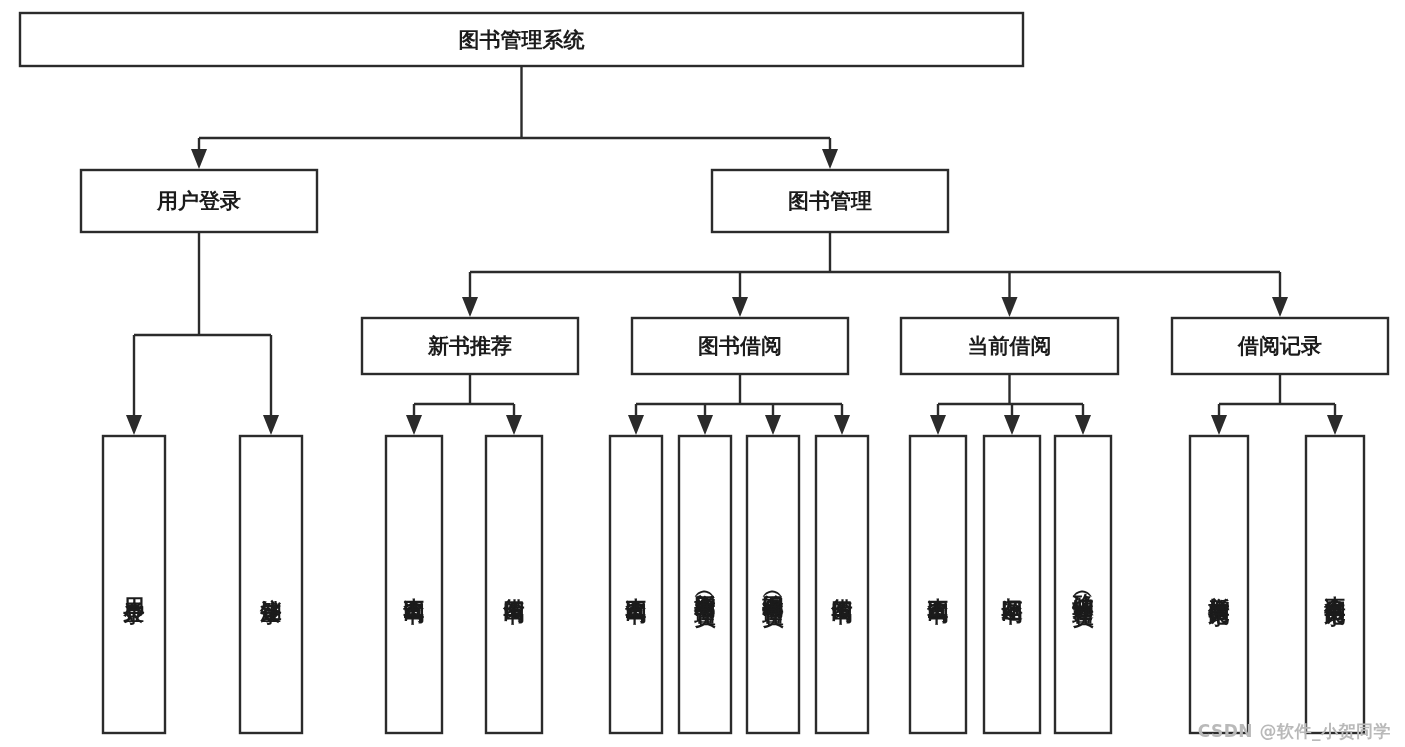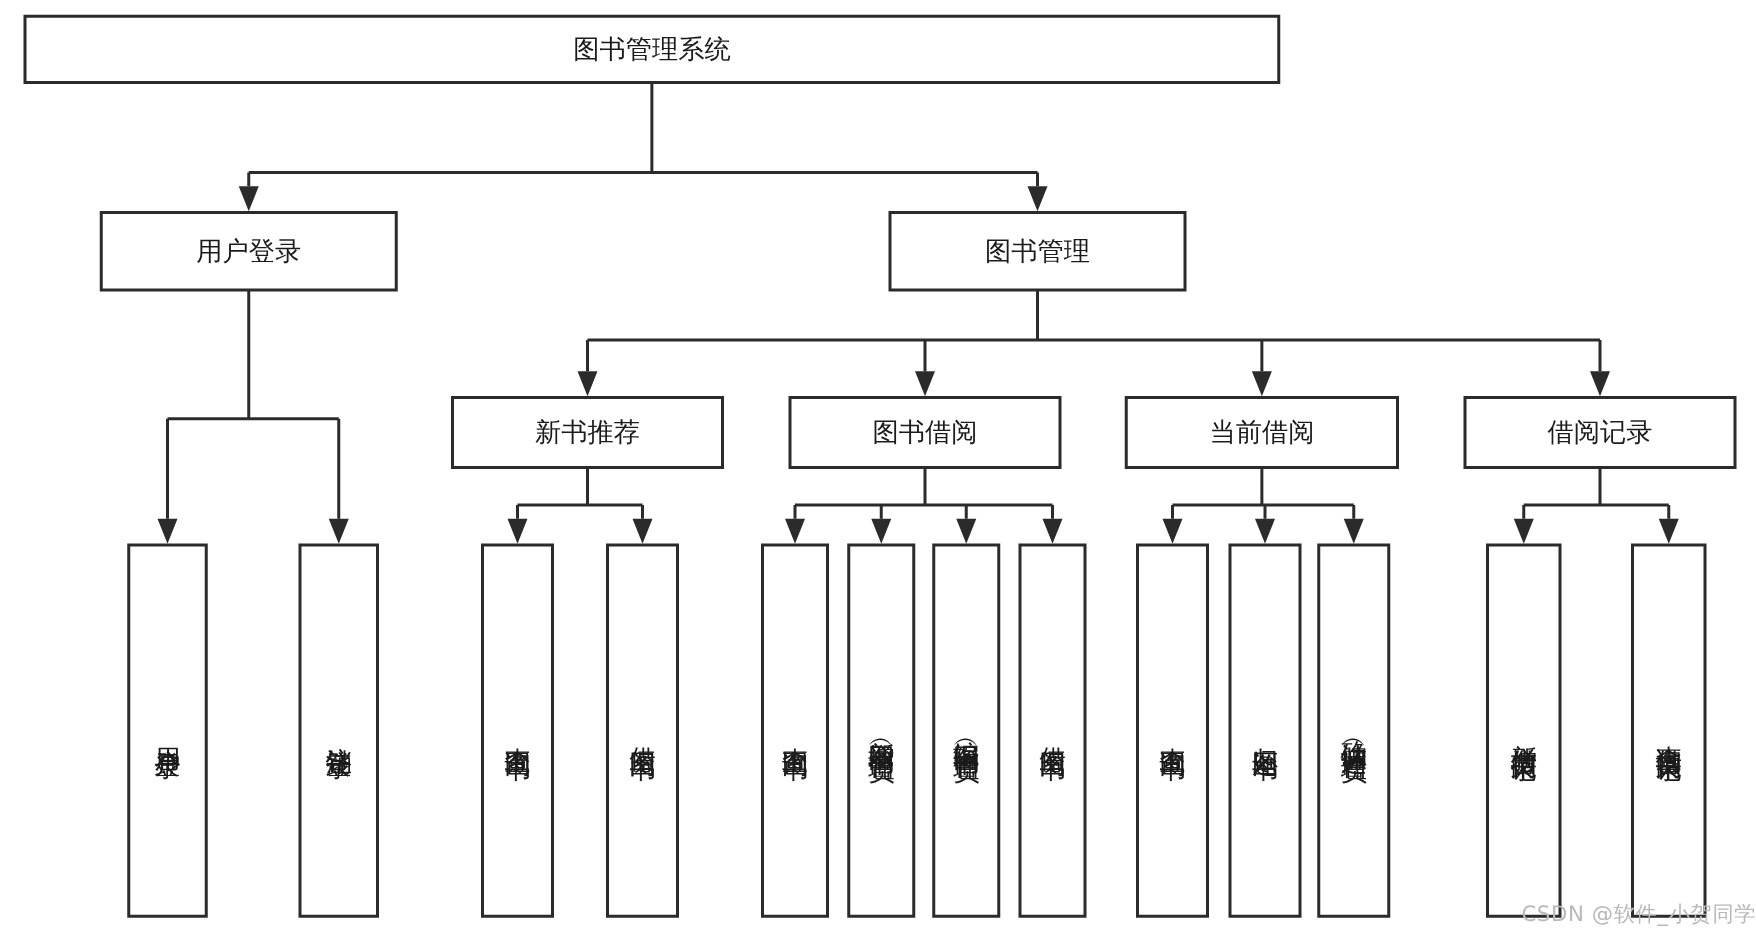--- a/index.html
+++ b/index.html
@@ -12,20 +12,21 @@
     width: 1405px;
     height: 747px;
     font-family: "DejaVu Sans", "Liberation Sans", sans-serif;
     overflow: hidden;
     position: relative;
   }
   #diagram-root {
     position: relative;
     width: 1405px;
     height: 747px;
+    font-weight: bold;
   }
   svg#tree-svg {
     position: absolute;
     left: 0;
     top: 0;
     width: 1405px;
     height: 747px;
     display: block;
   }
   .node-box {
@@ -64,21 +65,21 @@
     font-family: "DejaVu Sans", "Liberation Sans", sans-serif;
     font-size: 21px;
     line-height: 1.05;
     letter-spacing: 2px;
     color: #1b1b1b;
     white-space: nowrap;
     text-align: center;
   }
   .watermark {
     position: absolute;
-    right: 0;
+    right: 14px;
     bottom: 4px;
     font-family: "DejaVu Sans", "Liberation Sans", sans-serif;
     font-size: 17px;
     color: #b9b9b9;
     letter-spacing: 0.5px;
     pointer-events: none;
     white-space: nowrap;
   }
 </style>
 </head>

